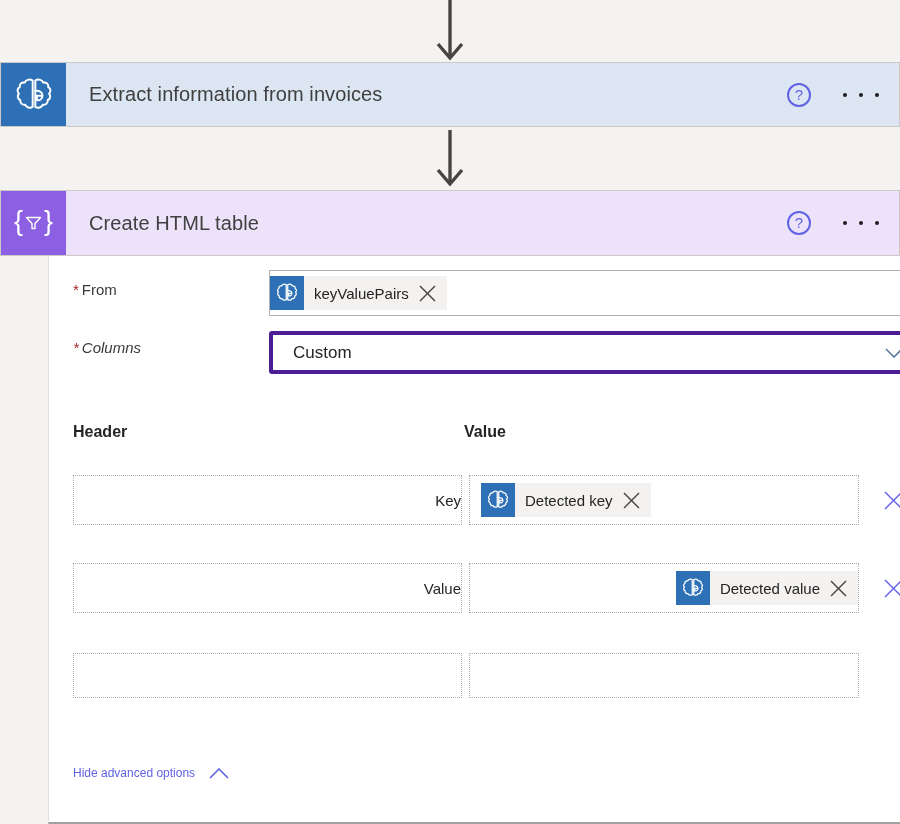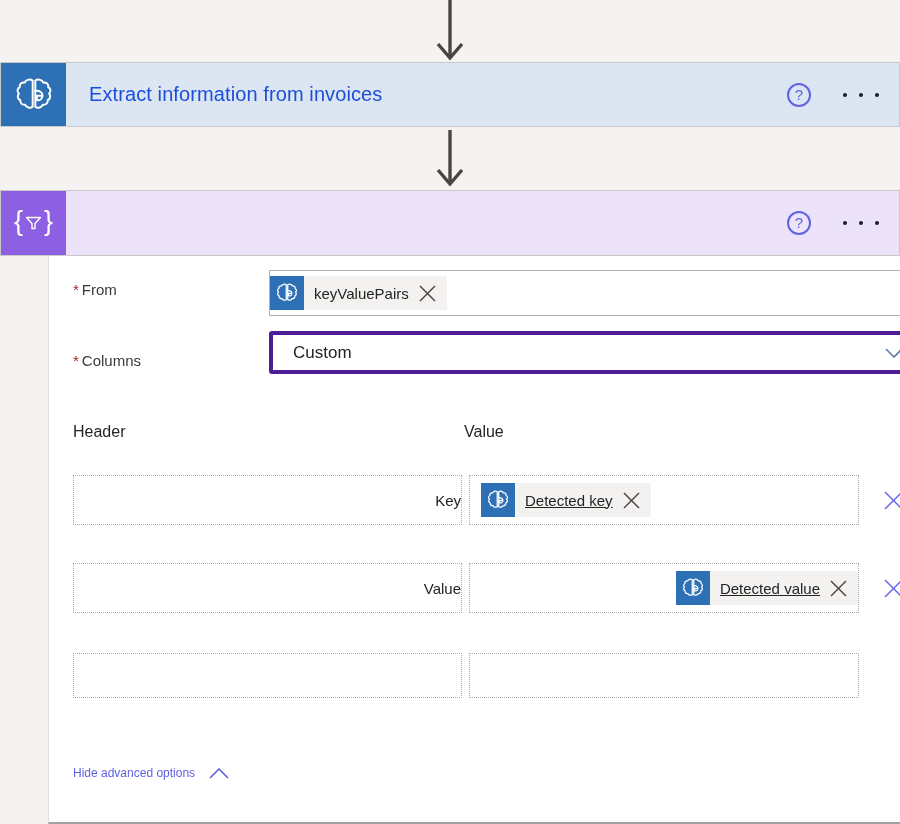--- a/index.html
+++ b/index.html
@@ -24,21 +24,21 @@
     display: flex; align-items: center;
   }
   .strip-extract { top: 62px; height: 65px; background: #dbe6f2; }
   .strip-table   { top: 190px; height: 66px; background: #ece3fb; }
   .card-icon {
     position: absolute; left: 0; top: 0; bottom: 0; width: 65px;
     display: flex; align-items: center; justify-content: center;
   }
   .icon-ai { background: #2e70b5; }
   .icon-dataop { background: #8d5fe2; color: #fff; }
-  .card-title { margin-left: 88px; font-size: 20px; color: #1d4ed8; letter-spacing: .1px; }
+  .card-title { margin-left: 88px; font-size: 20px; color: #404040; letter-spacing: .1px; }
   .help-btn {
     position: absolute; right: 88px; top: 50%; transform: translateY(-50%);
     width: 24px; height: 24px; border: 2px solid #5f62e3; border-radius: 50%;
     color: #5f62e3; font-size: 15px; line-height: 20px; text-align: center;
     background: transparent; cursor: pointer;
     display: flex; align-items: center; justify-content: center;
   }
   .menu-btn {
     position: absolute; right: 16px; top: 50%; transform: translateY(-50%);
     width: 44px; height: 24px; display: flex; align-items: center; justify-content: space-between;
@@ -66,41 +66,41 @@
     background: #fff; border: 1px solid #b3b1af;
     display: flex; align-items: center; padding-left: 0;
   }
   .dropdown {
     position: absolute; left: 220px; top: 75px; width: 658px; height: 43px;
     background: #fff; border: 4px solid #4c1d95; border-radius: 3px;
     display: flex; align-items: center; padding: 12px 20px; cursor: pointer;
   }
   .dropdown .dd-value { font-size: 17px; color: #252423; flex: 1; }
 
-  .col-label { position: absolute; font-size: 16px; font-weight: normal; color: #252423; }
+  .col-label { position: absolute; font-size: 16px; font-weight: bold; color: #252423; }
 
   .token-pill {
     display: inline-flex; align-items: center; height: 34px;
     background: #f3f2f1; cursor: pointer;
   }
   .token-pill .pill-icon {
     width: 34px; height: 34px; background: #2e70b5;
     display: flex; align-items: center; justify-content: center; flex: none;
   }
   .token-pill .pill-text { font-size: 15px; color: #252423; padding: 0 9px 0 10px; white-space: nowrap; }
   .pill-x { display: flex; align-items: center; padding-right: 10px; background: none; border: none; cursor: pointer; }
 
   .cell-input {
     position: absolute; background: #fff; border: 1px dotted #adabaa;
     font-family: "Liberation Sans", "DejaVu Sans", sans-serif;
     font-size: 15px; color: #252423; padding-left: 20px; outline: none; text-align: right;
   }
   .cell-box {
     position: absolute; background: #fff; border: 1px dotted #adabaa;
-    display: flex; align-items: center; padding-left: 11px; text-decoration: underline;
+    display: flex; align-items: center; padding-left: 11px;
   }
   .row-delete {
     position: absolute; width: 24px; height: 24px; background: none; border: none;
     cursor: pointer; display: flex; align-items: center; justify-content: center;
   }
 
   .adv-link {
     position: absolute; left: 24px; top: 510px;
     display: inline-flex; align-items: center; gap: 14px;
     font-size: 12px; color: #5f62e3; text-decoration: none; cursor: pointer;
@@ -147,20 +147,21 @@
   <div class="card-strip strip-table">
     <div class="card-icon icon-dataop">
       <span class="braces">
         <span class="b">{</span>
         <svg width="17" height="14" viewBox="0 0 17 14" fill="none" stroke="#ffffff" stroke-width="1.4" stroke-linejoin="round">
           <polygon points="1.5,1.5 15.5,1.5 10,7.5 10,12.5 7,12.5 7,7.5"></polygon>
         </svg>
         <span class="b">}</span>
       </span>
     </div>
+    <span class="card-title">Create HTML table</span>
     <button class="help-btn">
         <span>?</span>
       </button>
     <button class="menu-btn" aria-label="menu">
       <i></i>
         <i></i>
         <i></i>
     </button>
   </div>
 
@@ -181,21 +182,21 @@
         <span class="pill-text">keyValuePairs</span>
         <button class="pill-x">
           <svg width="19" height="19" viewBox="0 0 19 19">
             <line x1="2" y1="2" x2="17" y2="17" stroke="#4a4846" stroke-width="1.5"></line>
             <line x1="17" y1="2" x2="2" y2="17" stroke="#4a4846" stroke-width="1.5"></line>
           </svg>
         </button>
       </span>
     </div>
 
-    <span class="field-label" style="left:24px; top:96px;">
+    <span class="field-label" style="left:24px; top:83px;font-style:italic;">
       <span class="req">*</span><span>Columns</span>
     </span>
     <div class="dropdown">
       <span class="dd-value">Custom</span>
       <svg width="18" height="10" viewBox="0 0 18 10">
         <polyline points="1,1 9,9 17,1" fill="none" stroke="#5b7b9d" stroke-width="1.6"></polyline>
       </svg>
     </div>
 
     <span class="col-label" style="left:24px; top:167px;">Header</span>

